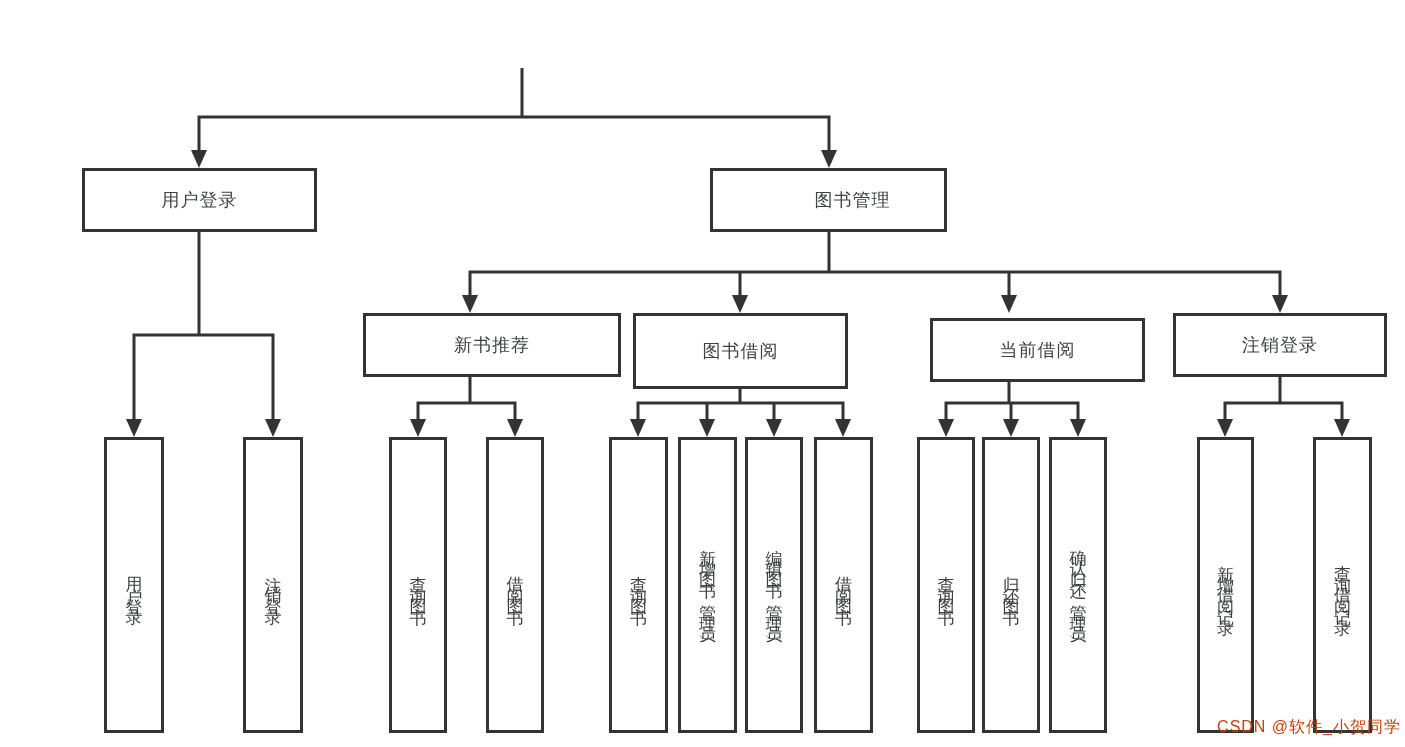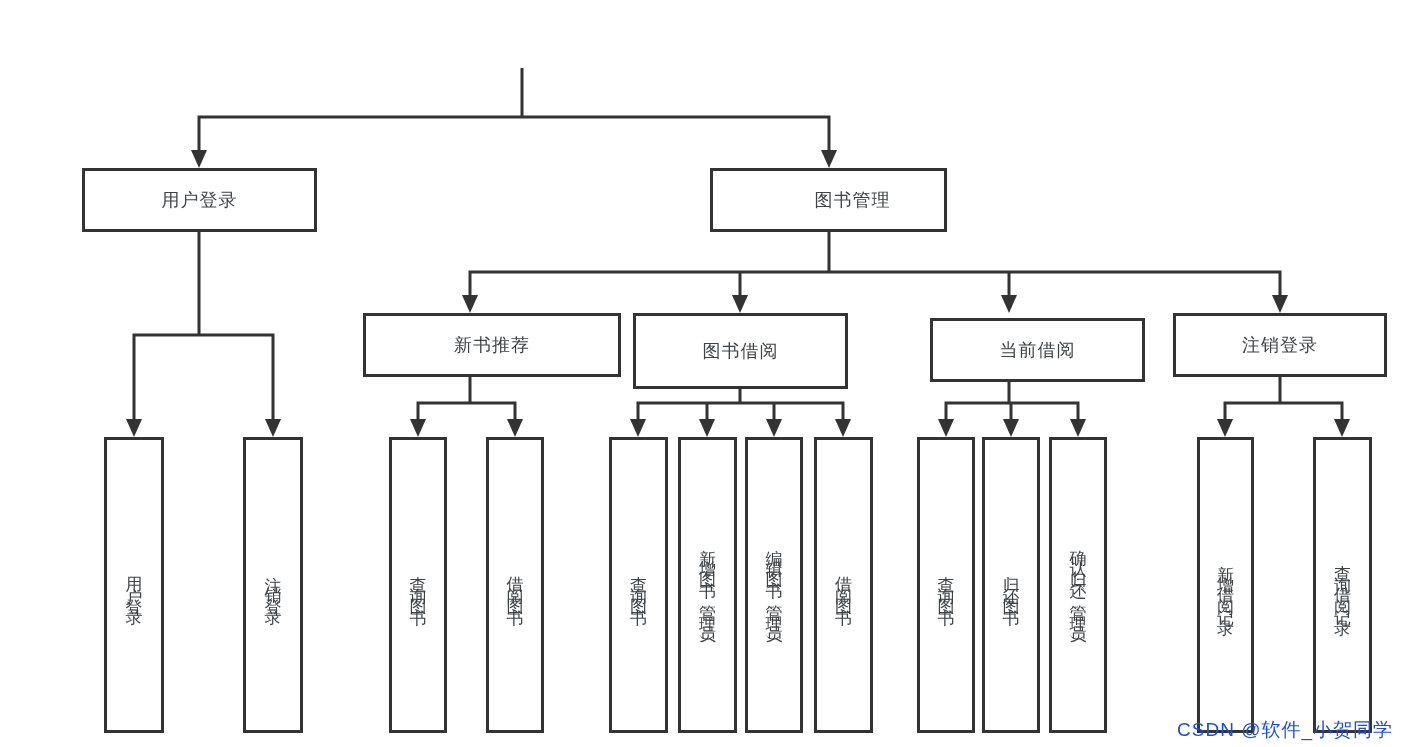--- a/index.html
+++ b/index.html
@@ -28,23 +28,23 @@
   .node.h { font-size: 18px; letter-spacing: 1px; white-space: nowrap; }
   .node.v {
     writing-mode: vertical-lr;
     font-size: 17px;
     letter-spacing: 11px;
     line-height: 1;
   }
   .watermark {
     position: absolute;
     top: 717px;
-    right: 12px;
-    font-size: 19px;
-    color: #1d4ed8;
+    right: 4px;
+    font-size: 16px;
+    color: #c2410c;
     letter-spacing: 1px;
     white-space: nowrap;
     z-index: 3;
   }
 </style>
 </head>
 <body>
 
 <div class="stage">
 

